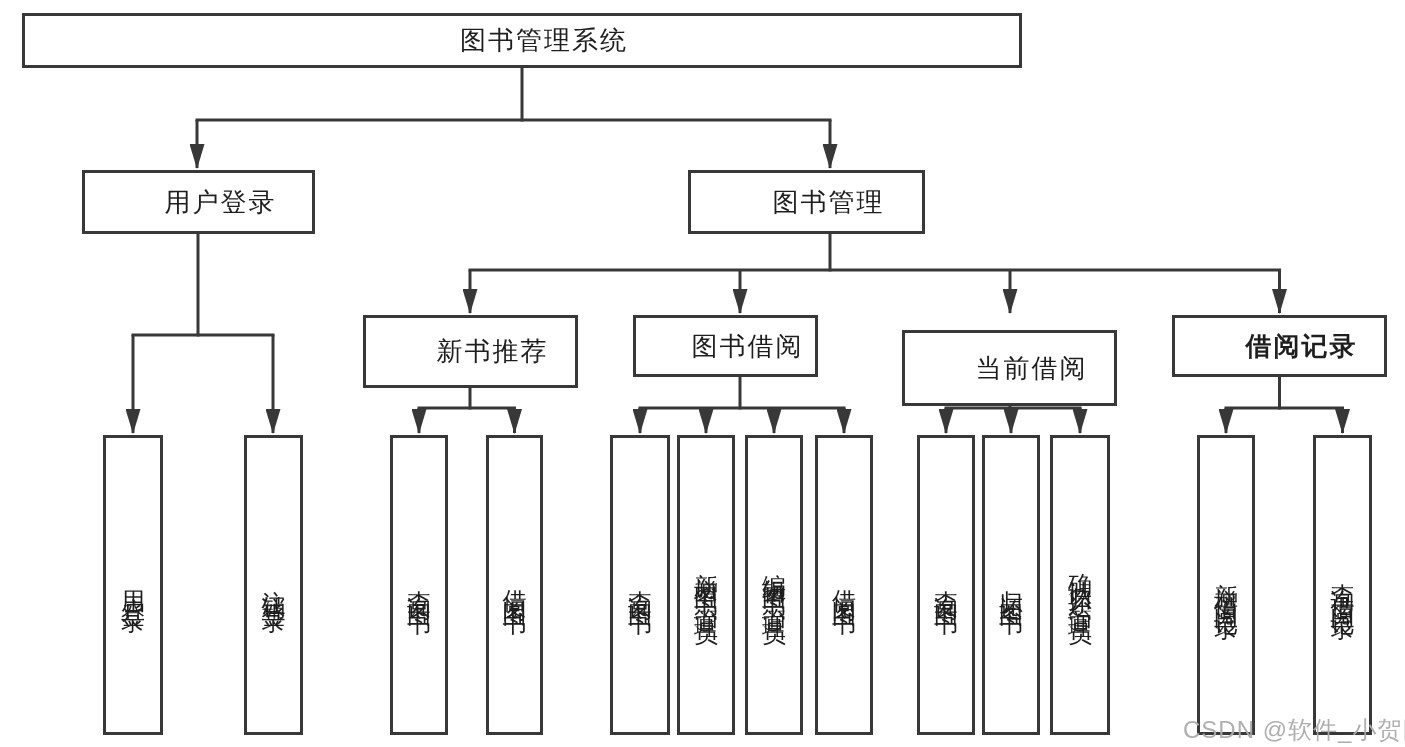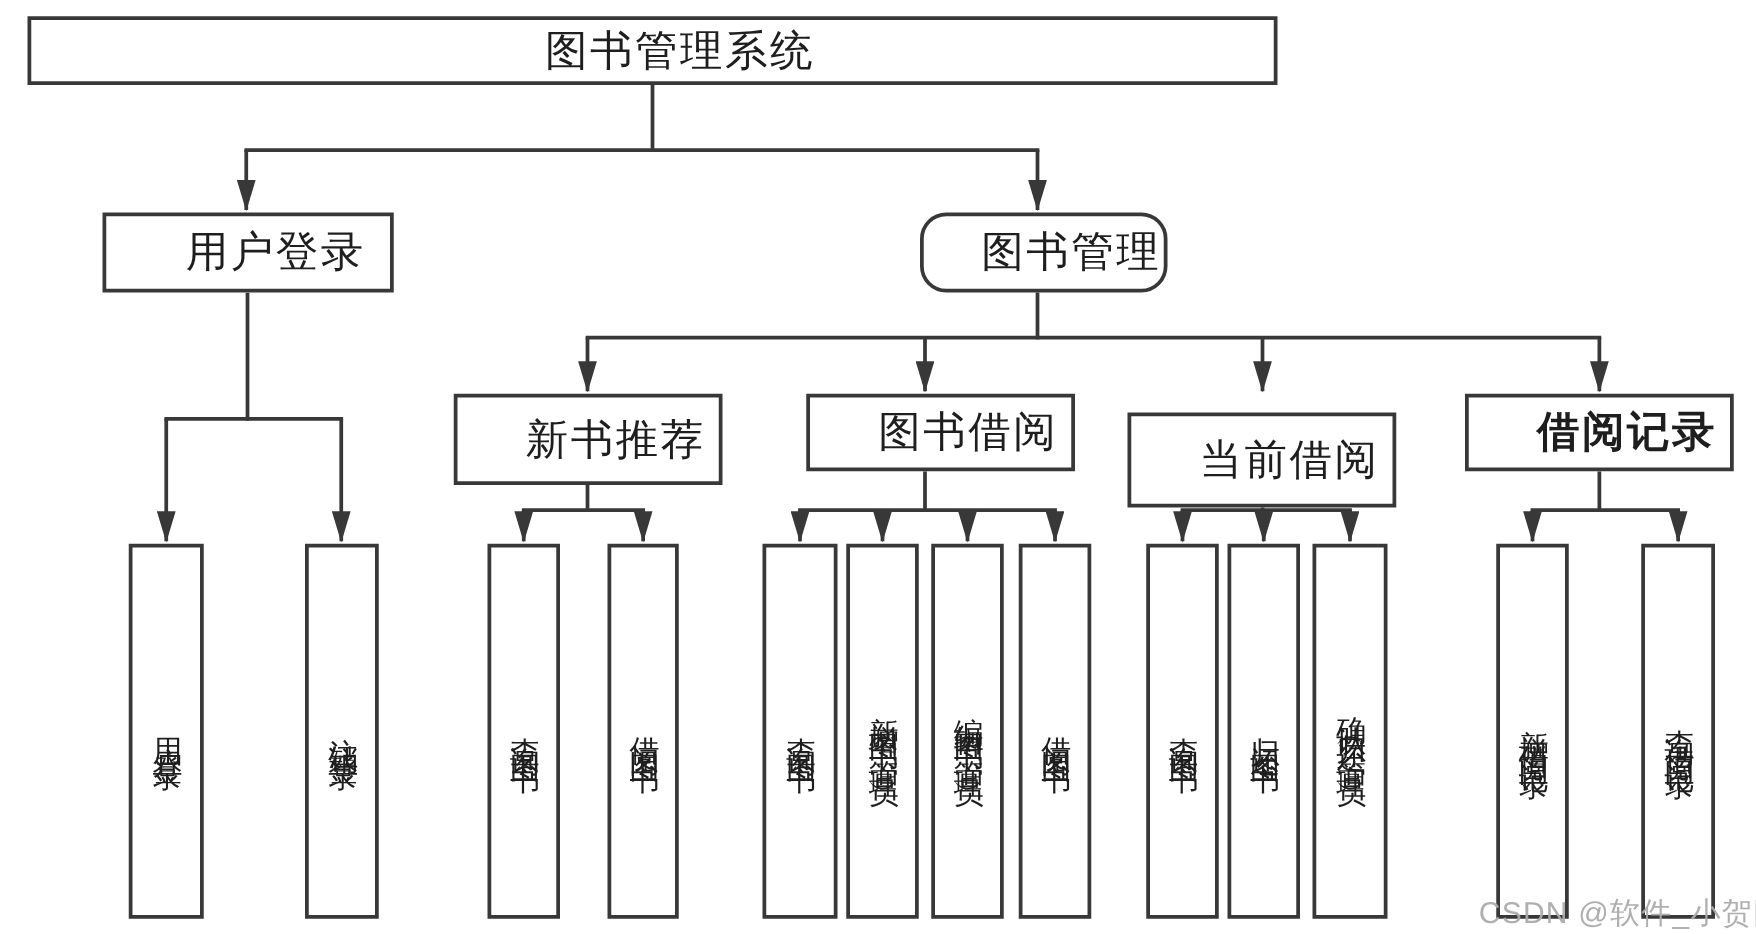--- a/index.html
+++ b/index.html
@@ -23,21 +23,21 @@
     box-sizing: border-box;
     border: 3px solid #383838;
     background: #ffffff;
     display: flex;
     align-items: center;
     justify-content: center;
     color: #1e1e1e;
     z-index: 2;
   }
   .hbox {
-    font-size: 34px;
+    font-size: 26px;
     letter-spacing: 2px;
     white-space: nowrap;
     padding-left: 44px;
   }
   .vbox { font-size: 24px; }
   .vtext {
     writing-mode: vertical-rl;
     text-orientation: mixed;
     letter-spacing: 7px;
     line-height: 1;
@@ -117,24 +117,24 @@
       <line x1="1279.5" y1="377" x2="1279.5" y2="409.5"></line>
       <line x1="1224.5" y1="408" x2="1344" y2="408"></line>
       <line x1="1226" y1="408" x2="1226" y2="433" marker-end="url(#arrow)"></line>
       <line x1="1342.5" y1="408" x2="1342.5" y2="433" marker-end="url(#arrow)"></line>
     </g>
   </svg>
 
   <div class="box hbox" style="left:22px; top:13px; width:1000px; height:55px;">图书管理系统</div>
 
   <div class="box hbox" style="left:82px; top:170px; width:233px; height:64px;">用户登录</div>
-  <div class="box hbox" style="left:736px; top:170px; width:198px; height:64px;border-radius:21px;">图书管理</div>
+  <div class="box hbox" style="left:688px; top:170px; width:237px; height:64px;">图书管理</div>
 
   <div class="box hbox" style="left:363px; top:315px; width:215px; height:73px;">新书推荐</div>
-  <div class="box hbox" style="left:633px; top:315px; width:215px; height:62px;margin-left:12px;">图书借阅</div>
+  <div class="box hbox" style="left:633px; top:315px; width:185px; height:62px;">图书借阅</div>
   <div class="box hbox" style="left:902px; top:315px; width:215px; height:76px;margin-top:15px;">当前借阅</div>
   <div class="box hbox" style="left:1172px; top:315px; width:215px; height:62px;font-weight:bold;">借阅记录</div>
 
   <div class="box vbox" style="left:103px; top:435px; width:60px; height:300px;">
     <span class="vtext">用户登录</span>
   </div>
   <div class="box vbox" style="left:244px; top:435px; width:59px; height:300px;">
     <span class="vtext">注销登录</span>
   </div>
 

